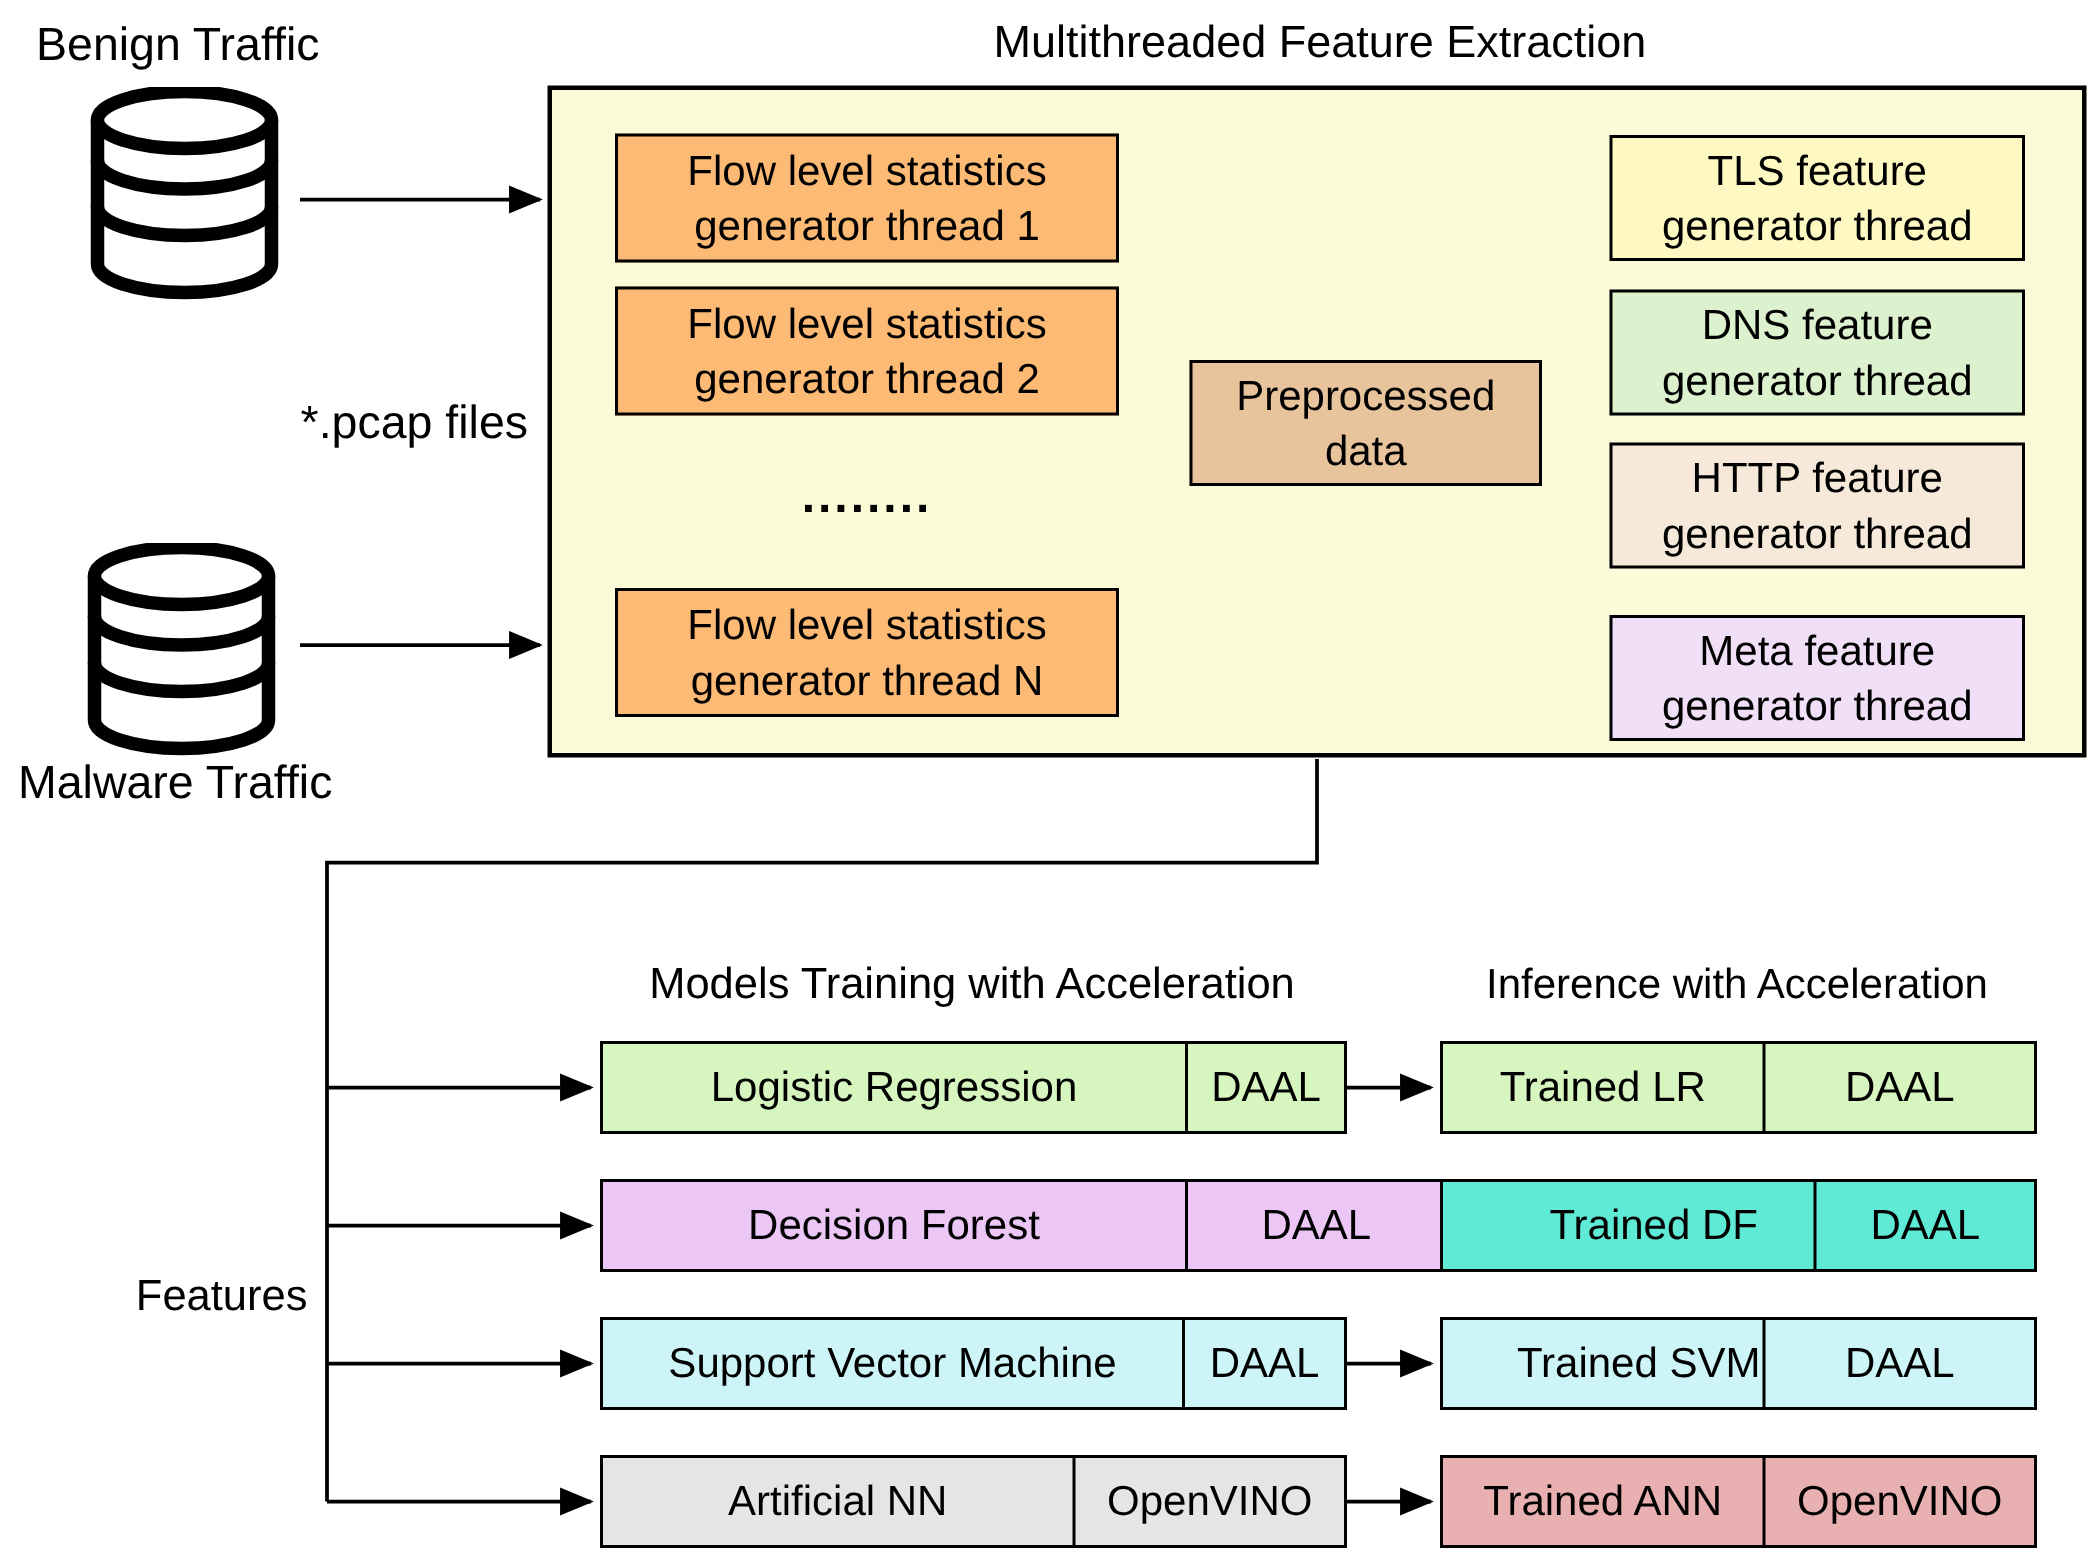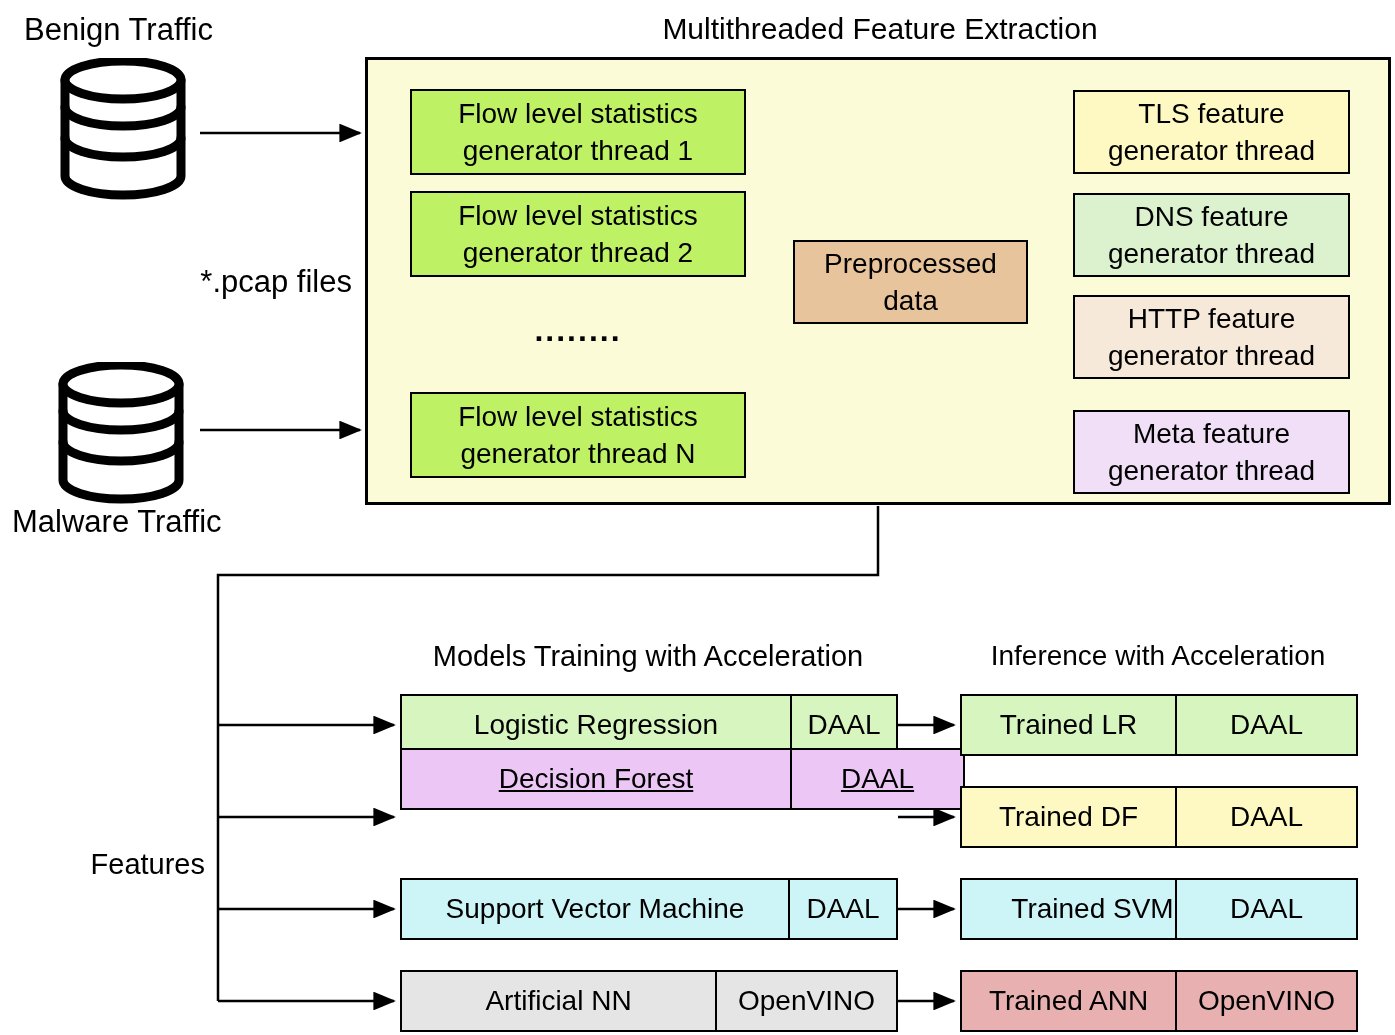--- a/index.html
+++ b/index.html
@@ -2,21 +2,21 @@
 <html><head>
 <meta charset="utf-8">
 <style>
   html,body{margin:0;padding:0;background:#ffffff;}
   .stage{position:relative;width:1395px;height:1035px;background:#ffffff;
          font-family:"Liberation Sans", sans-serif;color:#000;overflow:hidden;}
   .abs{position:absolute;box-sizing:border-box;}
   .lbl{position:absolute;font-size:31px;white-space:nowrap;}
   .node{position:absolute;box-sizing:border-box;border:2.5px solid #000;
         display:flex;flex-direction:column;align-items:center;justify-content:center;
-        text-align:center;font-size:28px;line-height:37px;background:#bef264;}
+        text-align:center;font-size:28px;line-height:37px;background:#fdba74;}
   .container-box{position:absolute;box-sizing:border-box;border:3px solid #000;}
   .heading{position:absolute;font-size:29px;text-align:center;white-space:nowrap;}
   .row{position:absolute;box-sizing:border-box;border:2.5px solid #000;display:flex;
        font-size:28px;align-items:stretch;}
   .row .cell{display:flex;align-items:center;justify-content:center;box-sizing:border-box;}
   .row .cell2{border-left:2.5px solid #000;flex:1;}
   .dots{position:absolute;font-size:32px;font-weight:bold;letter-spacing:2px;text-align:center;}
   svg.overlay{position:absolute;left:0;top:0;}
 </style>
 </head>
@@ -130,41 +130,41 @@
   <div class="heading" style="left:958px;top:640px;width:400px;font-size:28px;">Inference with Acceleration</div>
   <div class="heading" style="left:398px;top:640px;width:500px;">Models Training with Acceleration</div>
 
   <div class="lbl" style="left:30px;top:848px;width:175px;text-align:right;font-size:29px;">Features</div>
 
   <div class="row" style="left: 400px; top: 694px; width: 498px; height: 62px; background: rgb(214, 245, 191);">
     <div class="cell" style="width:388px;">Logistic Regression</div>
     <div class="cell cell2">DAAL</div>
   </div>
 
-  <div class="row" style="left: 400px; top: 748px; width: 565px; height: 62px; background: rgb(236, 199, 246); text-decoration: underline;">
+  <div class="row" style="left: 400px; top: 786px; width: 565px; height: 62px; background: rgb(236, 199, 246);">
     <div class="cell" style="width:388px;">Decision Forest</div>
     <div class="cell cell2">DAAL</div>
   </div>
 
   <div class="row" style="left: 400px; top: 878px; width: 498px; height: 62px; background: rgb(205, 244, 246);">
     <div class="cell" style="width:386px;">Support Vector Machine</div>
     <div class="cell cell2">DAAL</div>
   </div>
 
   <div class="row" style="left: 400px; top: 970px; width: 498px; height: 62px; background: #e5e5e5;">
     <div class="cell" style="width:313px;">Artificial NN</div>
     <div class="cell cell2">OpenVINO</div>
   </div>
 
   <div class="row" style="left: 960px; top: 694px; width: 398px; height: 62px; background: rgb(214, 245, 191);">
     <div class="cell" style="width:213px;">Trained LR</div>
     <div class="cell cell2">DAAL</div>
   </div>
 
-  <div class="row" style="left: 960px; top: 786px; width: 398px; height: 62px; background: #fef9c3;">
+  <div class="row" style="left: 960px; top: 786px; width: 398px; height: 62px; background: #5eead4; padding-left: 34px;">
     <div class="cell" style="width:213px;">Trained DF</div>
     <div class="cell cell2">DAAL</div>
   </div>
 
   <div class="row" style="left: 960px; top: 878px; width: 398px; height: 62px; background: rgb(205, 244, 246);">
     <div class="cell" style="width:213px;padding-left:48px;">Trained SVM</div>
     <div class="cell cell2">DAAL</div>
   </div>
 
   <div class="row" style="left: 960px; top: 970px; width: 398px; height: 62px; background: rgb(232, 176, 176);">

